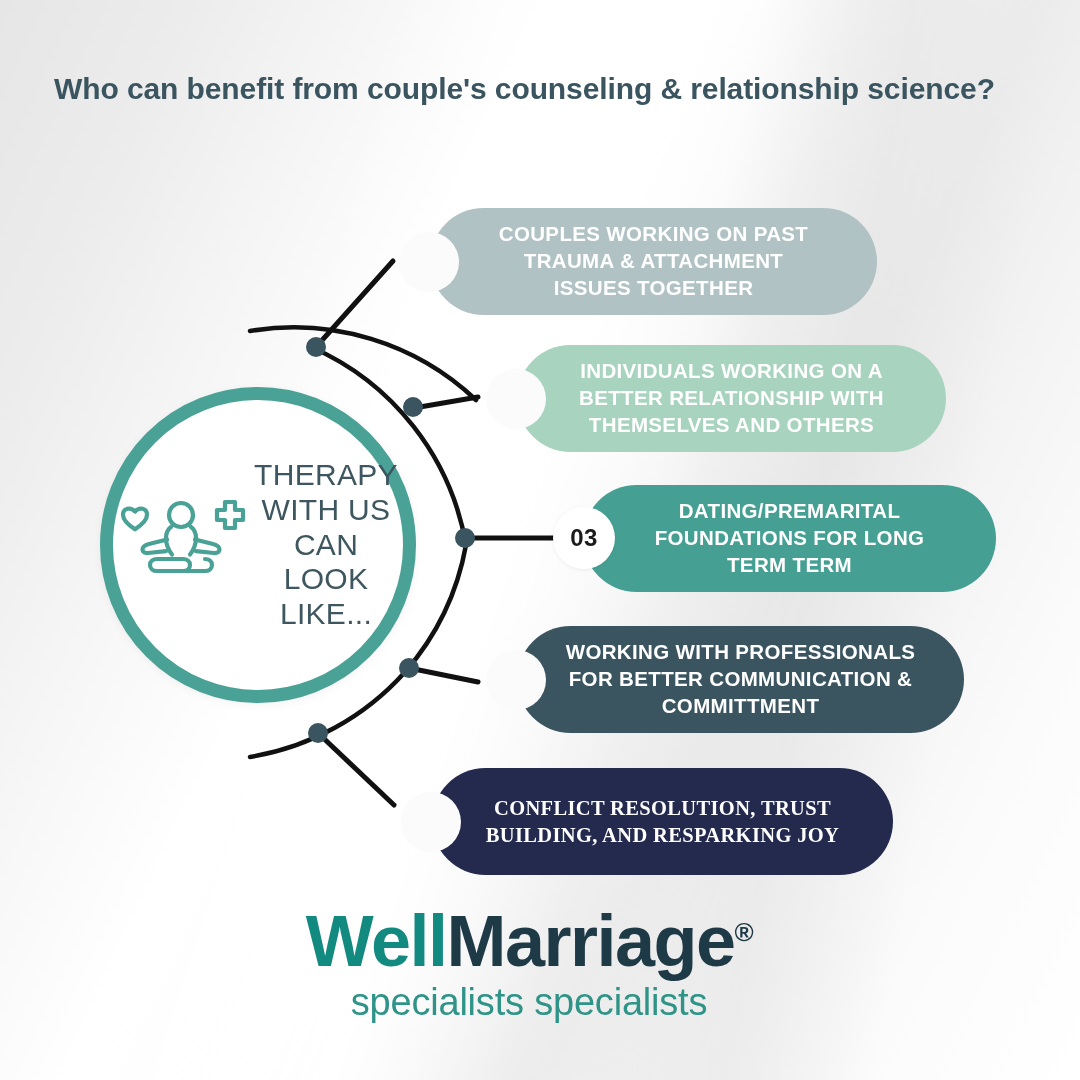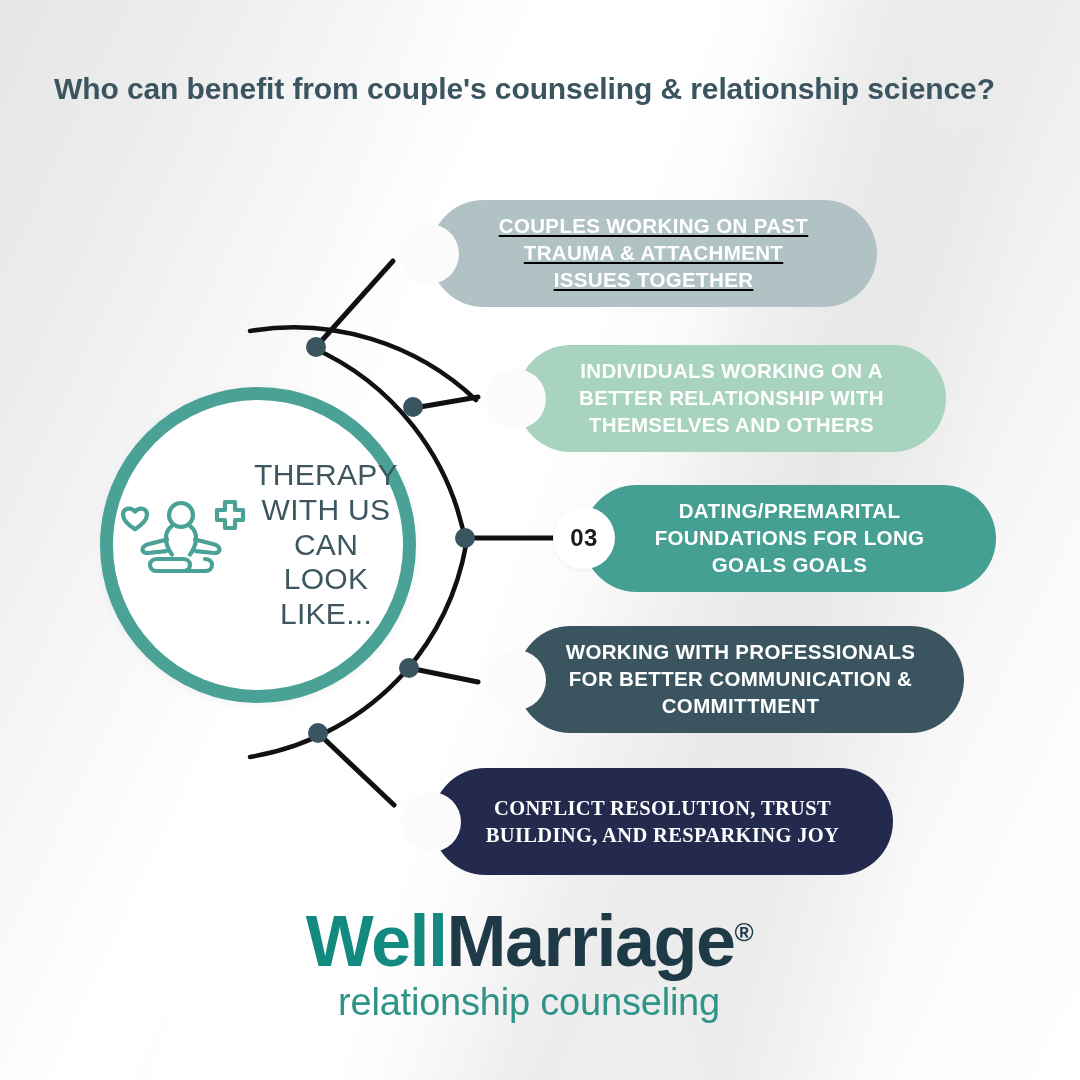--- a/index.html
+++ b/index.html
@@ -231,21 +231,21 @@
 
         <path d="M44 62c-4 0-7 2.5-7 6s3 6 7 6h26c4 0 7-2.5 7-6s-3-6-7-6z"></path>
         <path d="M92 62c4 0 7 2.5 7 6s-3 6-7 6H73"></path>
       </svg>
     </div>
     <div id="hub-text">THERAPY
 WITH US CAN
 LOOK LIKE...</div>
   </div>
 
-  <div class="bubble-row" style="left:398px; top:200px;text-decoration:underline;">
+  <div class="bubble-row" style="left:398px; top:208px;">
     <div class="num" style="left:8px; top:46px;">01</div>
     <div class="bubble" style="margin-left:32px; width:447px; height:107px; background:#b1c2c5;">
       <div class="notch"></div>
       <div class="bubble-text">COUPLES WORKING ON PAST
 TRAUMA &amp; ATTACHMENT
 ISSUES TOGETHER</div>
     </div>
   </div>
 
   <div class="bubble-row" style="left:483px; top:345px;">
@@ -255,21 +255,21 @@
       <div class="bubble-text">INDIVIDUALS WORKING ON A
 BETTER RELATIONSHIP WITH
 THEMSELVES AND OTHERS</div>
     </div>
   </div>
 
   <div class="bubble-row" style="left:553px; top:485px;">
     <div class="bubble" style="margin-left:30px; width:413px; height:107px; background:#45a093;">
       <div class="bubble-text">DATING/PREMARITAL
 FOUNDATIONS FOR LONG
-GOALS GOALS</div>
+TERM TERM</div>
     </div>
     <div class="num-disc" style="left:0px; top:22px;">03</div>
   </div>
 
   <div class="bubble-row" style="left:478px; top:626px;">
     <div class="num" style="left:11px; top:42px;">04</div>
     <div class="bubble" style="margin-left:39px; width:447px; height:107px; background:#3a5560;">
       <div class="notch"></div>
       <div class="bubble-text">WORKING WITH PROFESSIONALS
 FOR BETTER COMMUNICATION &amp;
@@ -281,16 +281,16 @@
     <div class="num" style="left:8px; top:46px;">05</div>
     <div class="bubble" style="margin-left:37px; width:461px; height:107px; background:#242a4e;font-family:Liberation Serif, serif;">
       <div class="notch"></div>
       <div class="bubble-text">CONFLICT RESOLUTION, TRUST
 BUILDING, AND RESPARKING JOY</div>
     </div>
   </div>
 
   <div id="logo">
     <div id="logo-main"><span class="logo-well">Well</span><span class="logo-marriage">Marriage</span><span class="logo-reg">®</span></div>
-    <div id="logo-sub">relationship counseling</div>
+    <div id="logo-sub">specialists specialists</div>
   </div>
 
 </div>
 
 </body></html>

